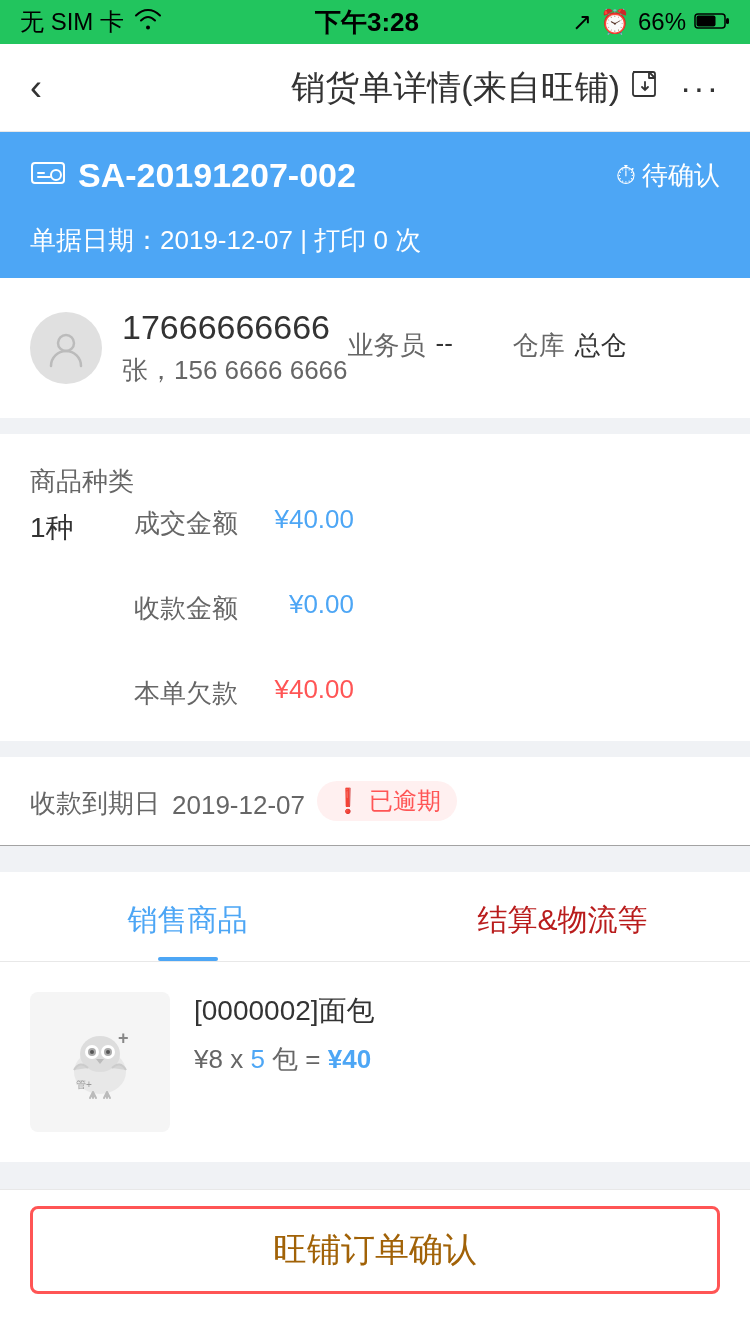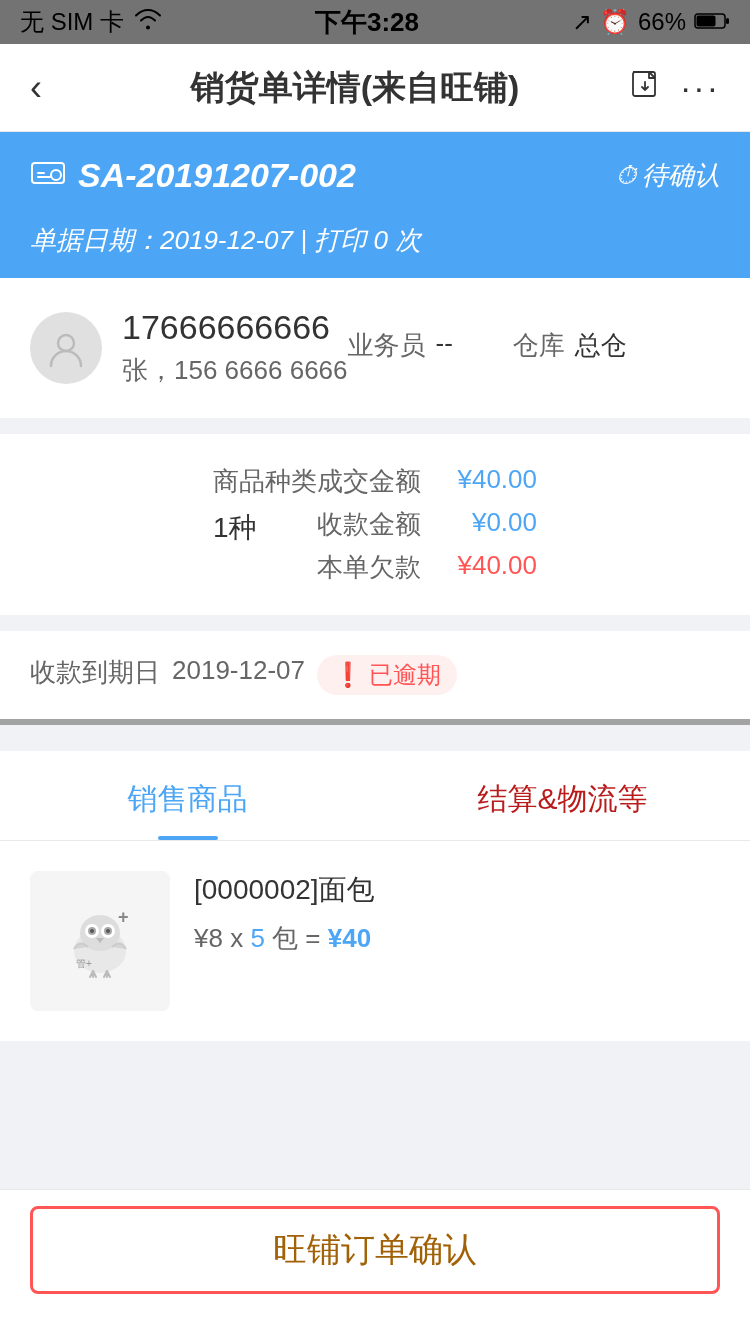--- a/index.html
+++ b/index.html
@@ -9,21 +9,21 @@
       min-height: 1334px;
       font-family: -apple-system, 'PingFang SC', 'Helvetica Neue', Arial, sans-serif;
       background: #f0f2f5;
       font-size: 28px;
       color: #333;
     }
 
     
     .status-bar {
       height: 44px;
-      background: #737373;
+      background: #22c55e;
       display: flex;
       align-items: center;
       justify-content: space-between;
       padding: 0 20px;
       font-size: 24px;
       color: #000;
     }
     .status-left { display: flex; align-items: center; gap: 10px; }
     .status-center { font-weight: 600; font-size: 26px; }
     .status-right { display: flex; align-items: center; gap: 8px; font-size: 24px; }
@@ -39,38 +39,37 @@
       border-bottom: 1px solid #e8e8e8;
     }
     .nav-back {
       font-size: 36px;
       color: #333;
       cursor: pointer;
       width: 60px;
     }
     .nav-title {
       font-size: 34px;
-      font-weight: 700;
+      font-weight: 400;
       color: #333;
       flex: 1;
-      text-align: center;
+      text-align: right;
     }
     .nav-actions {
       display: flex;
       align-items: center;
       gap: 20px;
       width: 100px;
       justify-content: flex-end;
     }
 
     
     .header-banner {
       background: #4da6f5;
       padding: 24px 30px 20px;
-      font-style: italic;
     }
     .header-order-id {
       display: flex;
       align-items: center;
       justify-content: space-between;
     }
     .order-id-text {
       color: #fff;
       font-size: 34px;
       font-weight: bold;
@@ -136,41 +135,41 @@
     .meta-item { display: flex; gap: 10px; }
     .meta-label { color: #666; text-align: center; }
     .meta-value { color: #333; }
 
     
     .summary-section {
       background: #fff;
       margin-top: 16px;
       padding: 30px;
       display: flex;
-      justify-content: center;
+      justify-content: flex-start;
     }
     .summary-left { font-size: 26px; color: #666; }
     .summary-right { display: flex; flex-direction: column; align-items: flex-end; gap: 8px; }
     .summary-row { display: flex; gap: 16px; font-size: 26px; }
-    .summary-label { color: #666; }
-    .summary-value { min-width: 100px; text-align: right; }
+    .summary-label { color: #666; margin-top: 42px; }
+    .summary-value { min-width: 100px; text-align: right; margin-top: 40px; }
     .amount-blue { color: #4da6f5; font-weight: 500; }
     .amount-red { color: #f55; font-weight: 500; }
 
     
     .due-section {
       background: #fff;
       margin-top: 16px;
       padding: 24px 30px;
       display: flex;
-      align-items: flex-start;
+      align-items: flex-end;
       gap: 12px;
       font-size: 26px;
       color: #666;
-      border-bottom: 6px solid #a3a3a3;
+      border-bottom: 1px solid #a3a3a3;
     }
     .overdue-badge {
       background: #fff0f0;
       color: #f55;
       border-radius: 20px;
       padding: 4px 16px;
       font-size: 24px;
       display: flex;
       align-items: center;
       gap: 6px;

